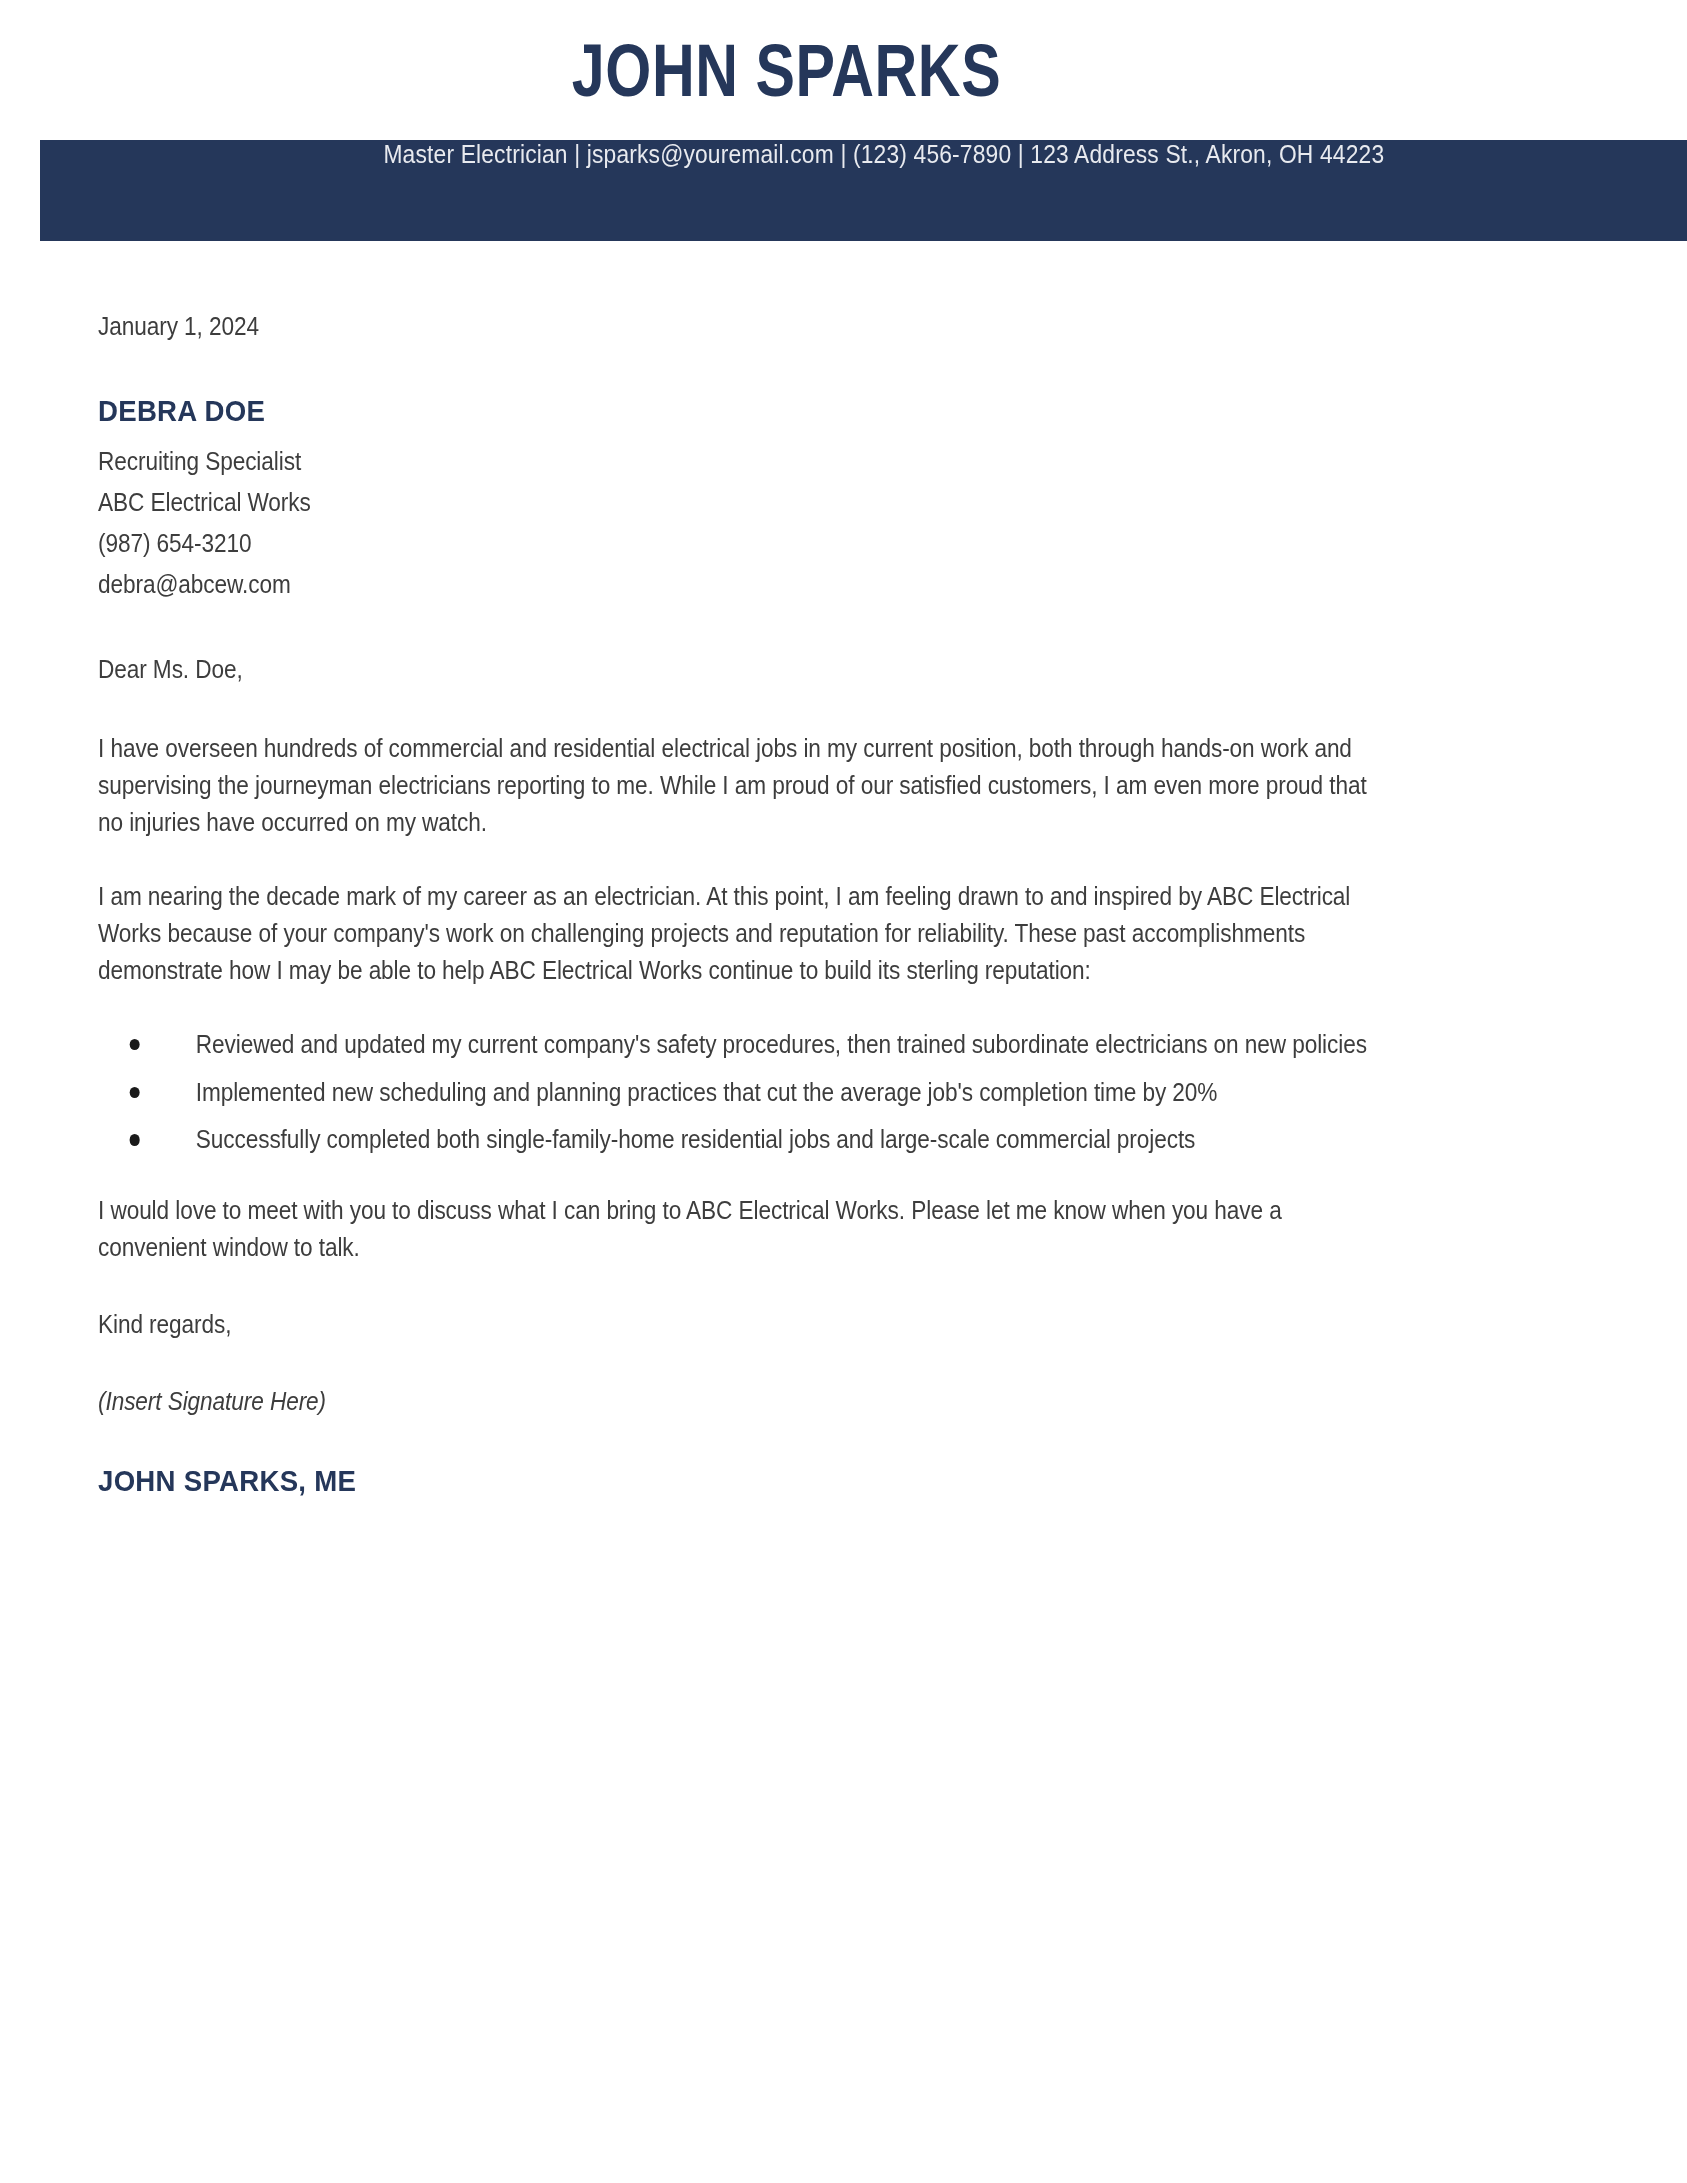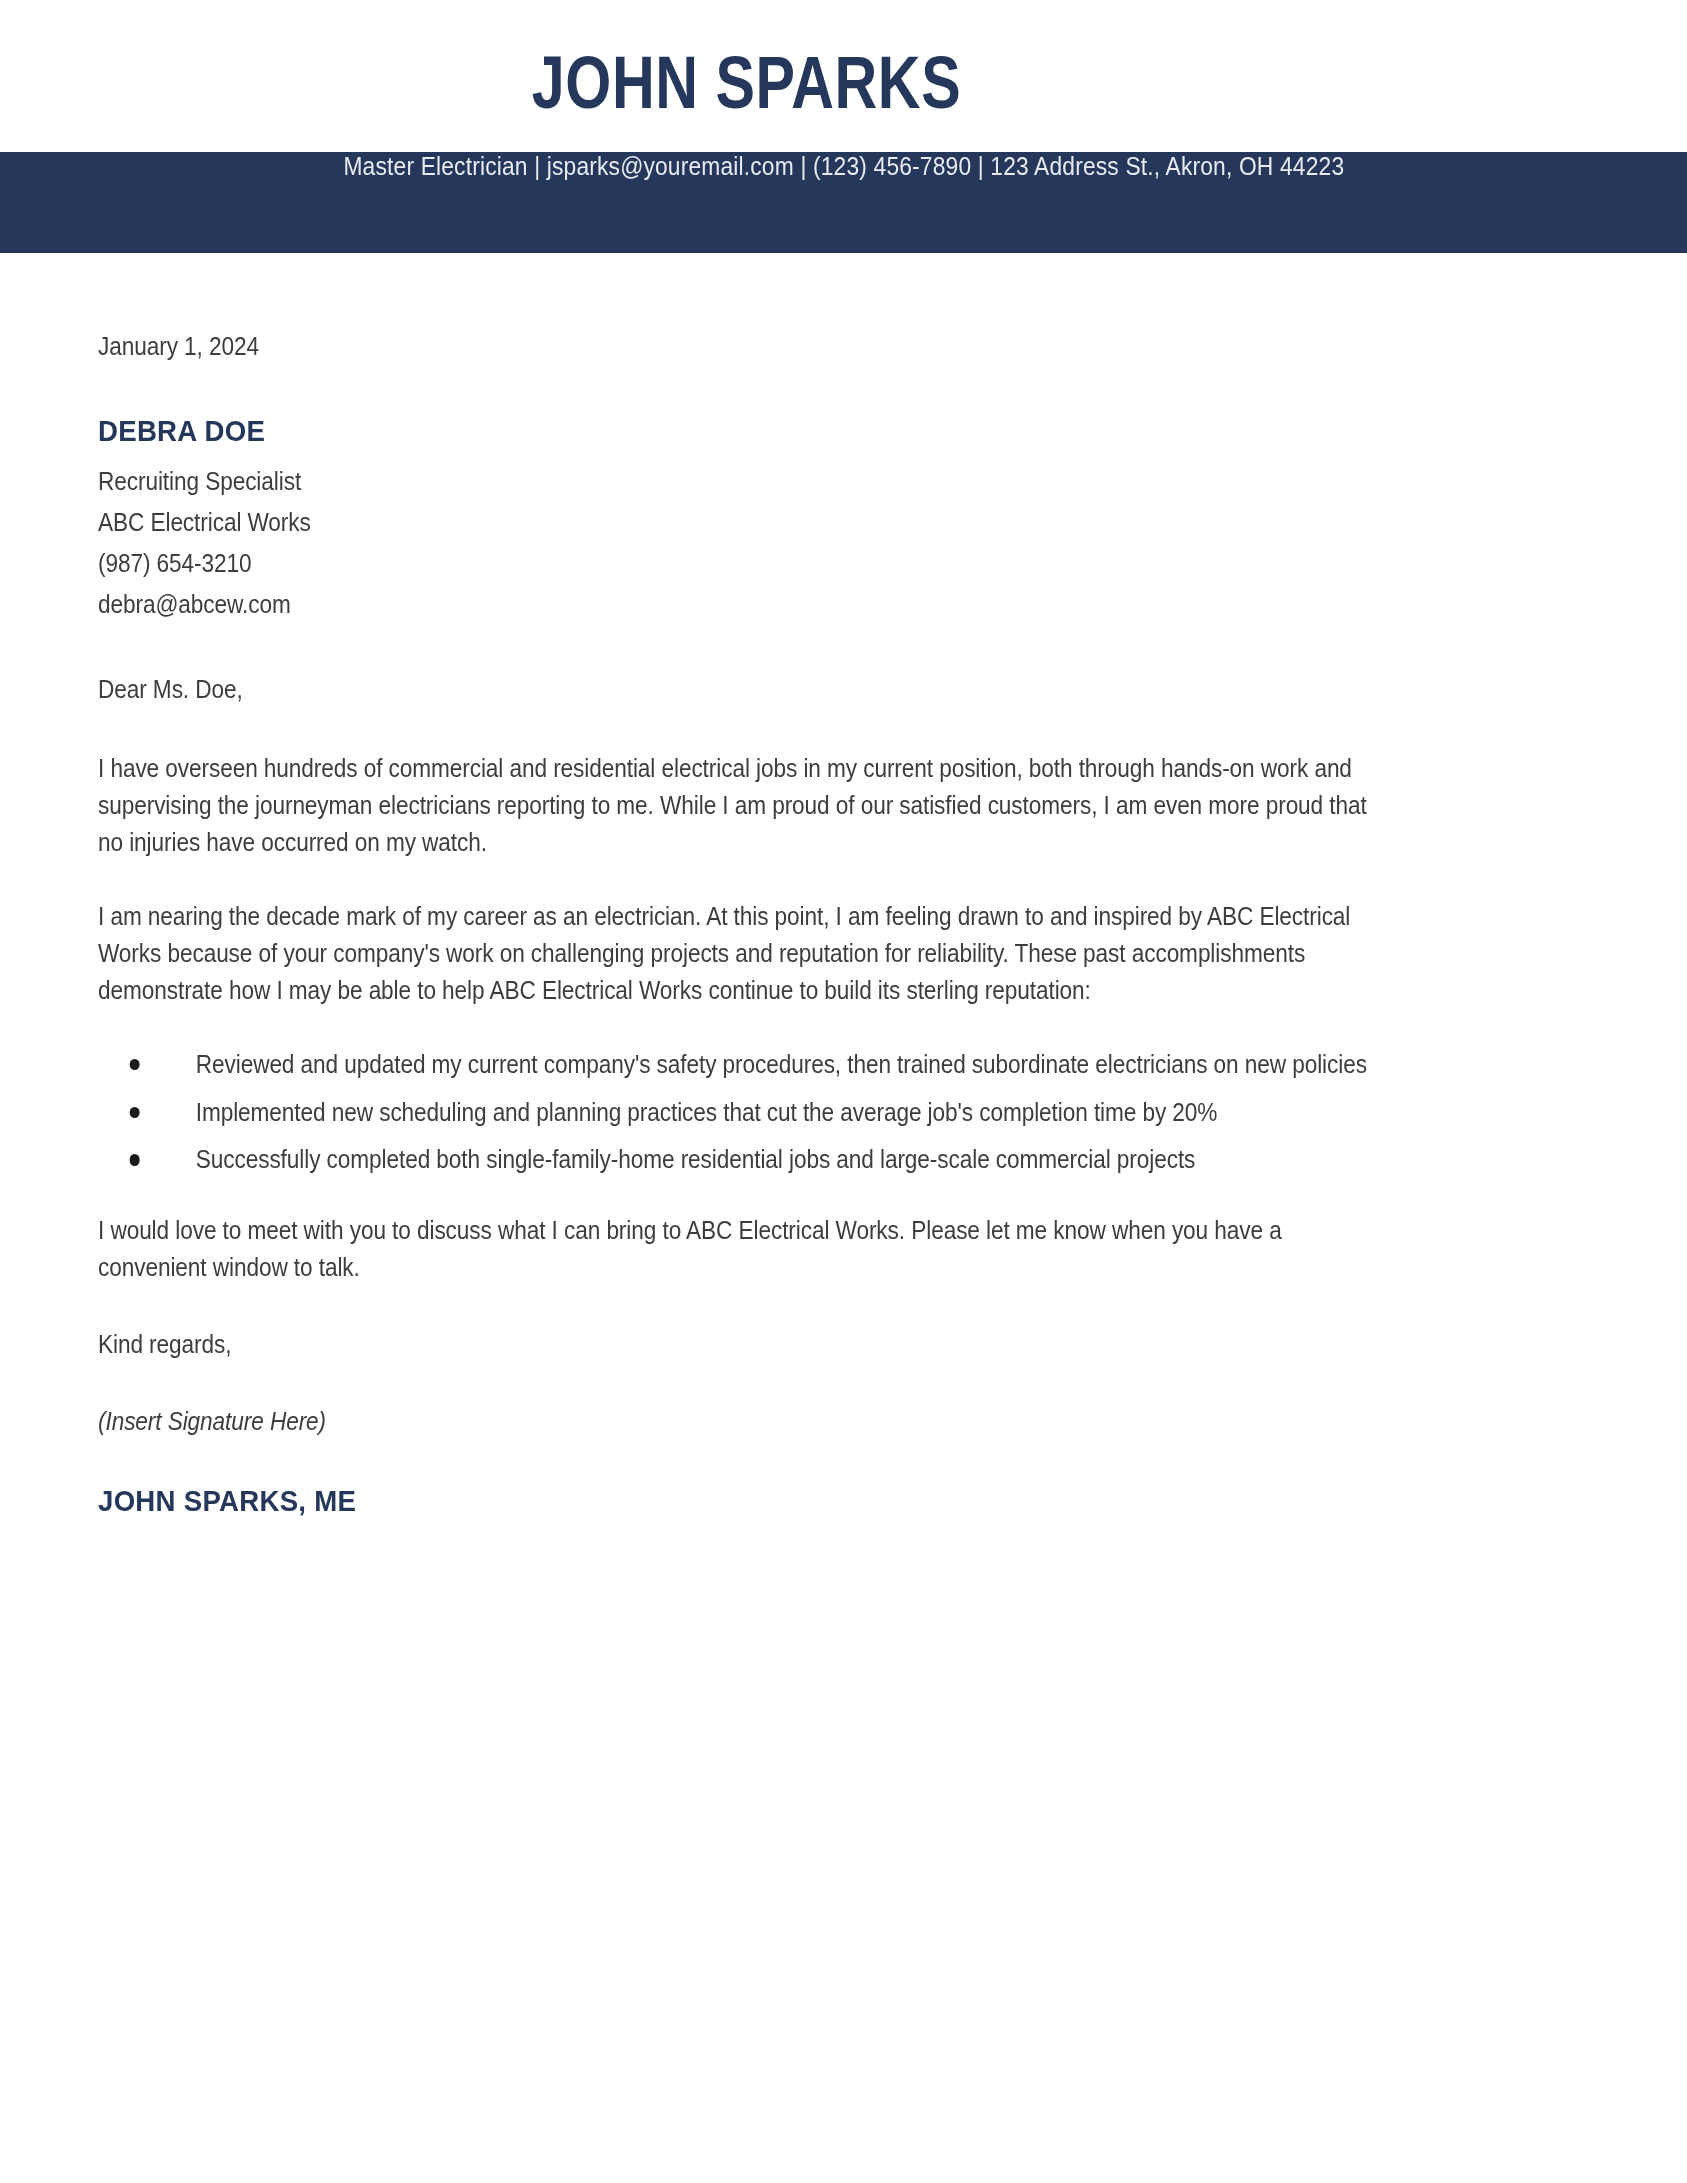--- a/index.html
+++ b/index.html
@@ -12,24 +12,25 @@
     height: 2183px;
     font-family: "Liberation Sans", sans-serif;
     -webkit-font-smoothing: antialiased;
     overflow: hidden;
     position: relative;
   }
 
   
   .letter-header {
     width: 1493px;
-    padding-top: 46px;
+    padding-top: 34px;
     padding-bottom: 0;
     background: #ffffff;
     box-sizing: border-box;
+    margin-left: 40px;
   }
   .name-title {
     text-align: center;
     color: #25375a;
     font-family: "Liberation Sans", sans-serif;
     font-weight: 700;
     font-size: 74px;
     line-height: 1.0;
     letter-spacing: 0.7px;
     transform: scaleX(0.80);
@@ -54,21 +55,21 @@
     line-height: 1.1;
     letter-spacing: 0.2px;
     transform: scaleX(0.86);
     transform-origin: center center;
     white-space: nowrap;
     text-align: center;
   }
 
   
   .letter-body {
-    padding: 8px 129px 0 98px;
+    padding: 0 129px 0 98px;
     box-sizing: border-box;
     width: 1523px;
   }
   .spacer-top { height: 67px; }
 
   .doc-text {
     color: #3d3d3d;
     font-family: "Liberation Sans", sans-serif;
     font-weight: 400;
     font-size: 25px;

